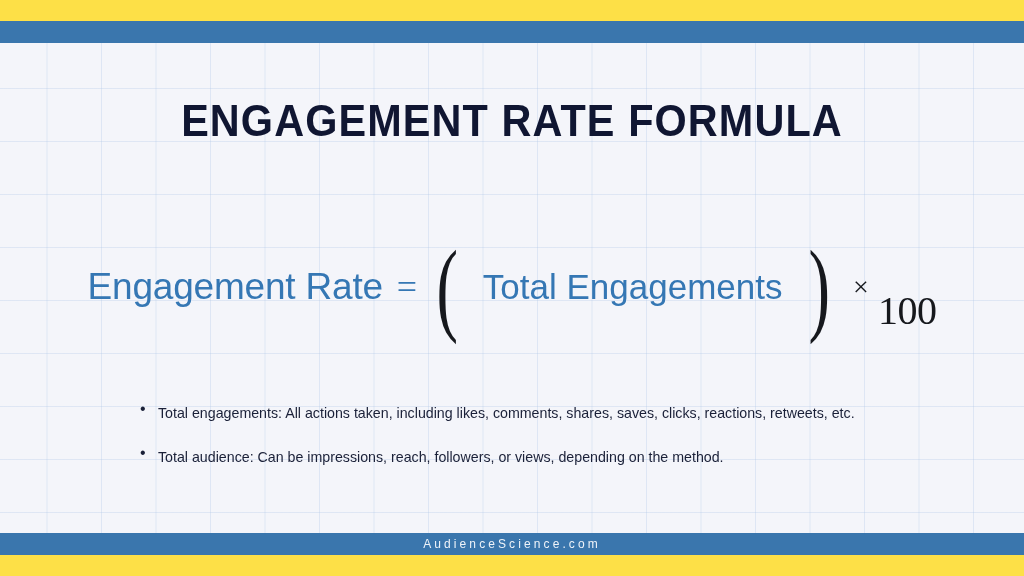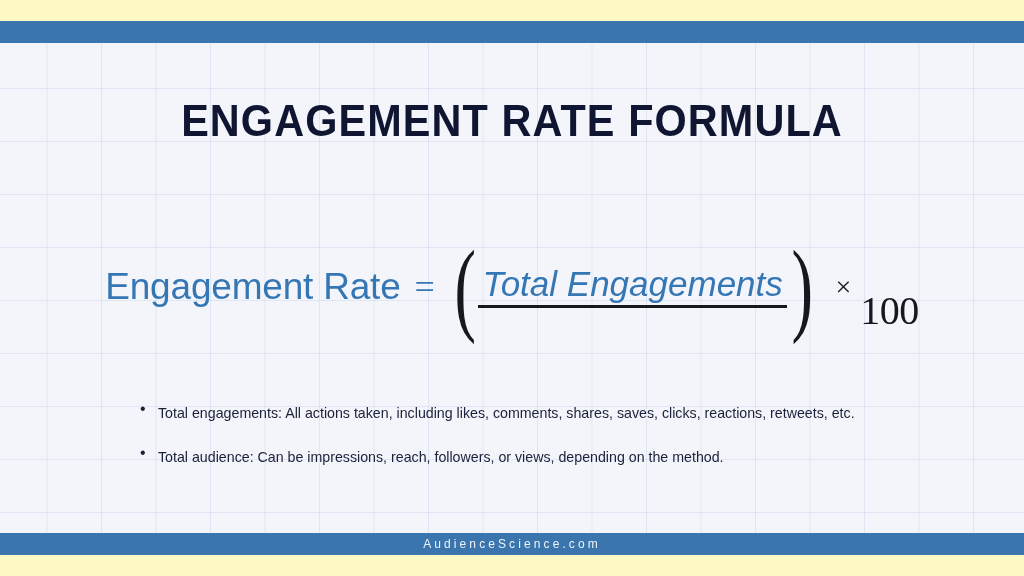--- a/index.html
+++ b/index.html
@@ -10,21 +10,21 @@
     width: 1024px;
     height: 576px;
     background: #ffffff;
     font-family: "Liberation Sans", sans-serif;
     overflow: hidden;
   }
   .slide {
     position: relative;
     width: 1024px;
     height: 576px;
-    background: #fef9c3;
+    background: #fde047;
     overflow: hidden;
   }
   
   .bar {
     position: absolute;
     left: 0;
     width: 1024px;
     height: 22px;
     background: #3a76ad;
   }
@@ -103,24 +103,23 @@
     font-family: "Liberation Serif", serif;
     font-weight: 300;
     line-height: 0.82;
     transform: scaleX(0.62);
     display: inline-block;
   }
   .paren-l { margin-right: -6px; }
   .paren-r { margin-left: -4px; }
   .frac {
     display: inline-flex;
-    flex-direction: column;
+    flex-direction: row;
     align-items: center;
-    margin: 0 2px;
-    font-style: italic;
+    margin: 0 20px;
   }
   .frac-num, .frac-den {
     color: #3577b4;
     font-size: 35px;
     line-height: 1.14;
     white-space: nowrap;
     padding: 0 4px;
   }
   .frac-bar {
     width: 100%;

